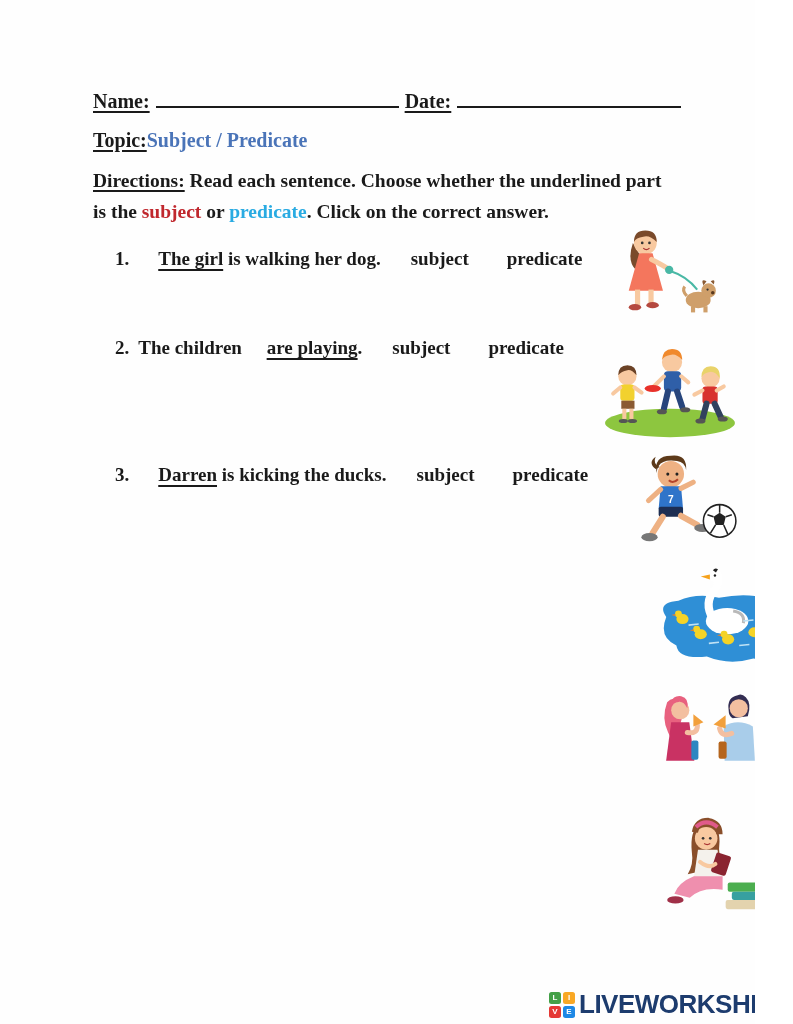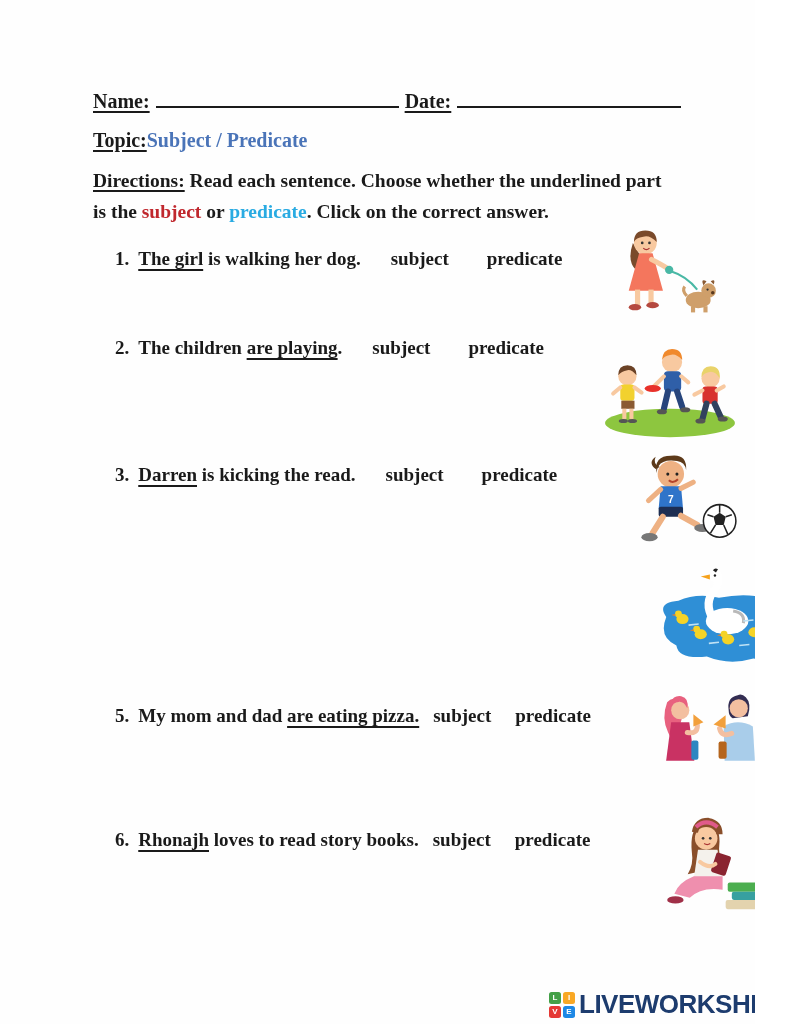--- a/index.html
+++ b/index.html
@@ -15,21 +15,21 @@
   .blank.name{width:243px;margin:0 6px 0 6px;}
   .blank.date{width:224px;margin-left:6px;}
   .topic-row{position:absolute;top:129px;left:93px;font-size:20px;}
   .topic-value{color:var(--topic-blue,#4a74b8);}
   .directions{position:absolute;top:165px;left:93px;width:620px;font-size:19.5px;line-height:31px;}
   .w-subject{color:var(--subject-red,#c0272d);}
   .w-predicate{color:var(--predicate-cyan,#29abe2);}
   
   .q-text{position:absolute;left:115px;font-size:19px;white-space:nowrap;}
   .q-num{margin-right:9px;}
-  .u{text-decoration:underline;text-decoration-thickness:2px;text-underline-offset:4px;}
+  .u{text-decoration:underline;text-decoration-thickness:2px;text-underline-offset:4px;margin-left:20px;}
   .ans{cursor:pointer;}
   .ans.first{margin-left:30px;}
   .ans.second{margin-left:38px;}
   .tight .ans.first{margin-left:14px;}
   .tight .ans.second{margin-left:24px;}
   .q1{top:248px;} .q2{top:337px;} .q3{top:464px;}
   .q4{top:573px;} .q5{top:705px;} .q6{top:829px;}
   
   .illus{position:absolute;}
   .illus svg{width:100%;height:100%;display:block;}
@@ -57,26 +57,24 @@
   <div class="name-row"><span class="hdr-label">Name:</span><span class="blank name"></span><span class="hdr-label">Date:</span><span class="blank date"></span></div>
 
   <div class="topic-row"><span class="hdr-label">Topic:</span><span class="topic-value">Subject / Predicate</span></div>
 
   <div class="directions"><span class="hdr-label">Directions:</span><span> Read each sentence. Choose whether the underlined part</span><br><span>is the </span><span class="w-subject">subject</span><span> or </span><span class="w-predicate">predicate</span><span>. Click on the correct answer.</span></div>
 
   <div class="q-text q1"><span class="q-num">1.</span><span class="u">The girl</span><span> is walking her dog.</span><span class="ans first">subject</span><span class="ans second">predicate</span></div>
 
   <div class="q-text q2"><span class="q-num">2.</span><span>The children </span><span class="u">are playing</span><span>.</span><span class="ans first">subject</span><span class="ans second">predicate</span></div>
 
-  <div class="q-text q3"><span class="q-num">3.</span><span class="u">Darren</span><span> is kicking the read.</span><span class="ans first">subject</span><span class="ans second">predicate</span></div>
-
-
-  <div class="q-text q5 tight"><span class="q-num">5.</span><span>My mom and dad </span><span class="u">are eating pizza.</span><span class="ans first">subject</span><span class="ans second">predicate</span></div>
-
-  <div class="q-text q6 tight"><span class="q-num">6.</span><span class="u">Rhonajh</span><span> loves to read story books.</span><span class="ans first">subject</span><span class="ans second">predicate</span></div>
+  <div class="q-text q3"><span class="q-num">3.</span><span class="u">Darren</span><span> is kicking the ducks.</span><span class="ans first">subject</span><span class="ans second">predicate</span></div>
+
+
+
 
   <div class="illus illus-1">
     <svg viewBox="0 0 108 90">
       <path d="M24 16 Q18 34 27 42 L31 28 Z" fill="#7a4a2b"></path>
       <circle cx="36" cy="16" r="11" fill="#f8c9a0"></circle>
       <path d="M25 15 Q25 4 36 4 Q47 4 47 15 Q40 8 34 10 Q27 11 25 15 Z" fill="#7a4a2b"></path>
       <circle cx="33" cy="16" r="1.3" fill="#333"></circle>
         <circle cx="40" cy="16" r="1.3" fill="#333"></circle>
       <path d="M34 21 Q37 24 40 21" stroke="#a33" stroke-width="1.2" fill="none"></path>
       <path d="M30 26 L43 26 L53 62 L20 62 Z" fill="#f4765d"></path>

